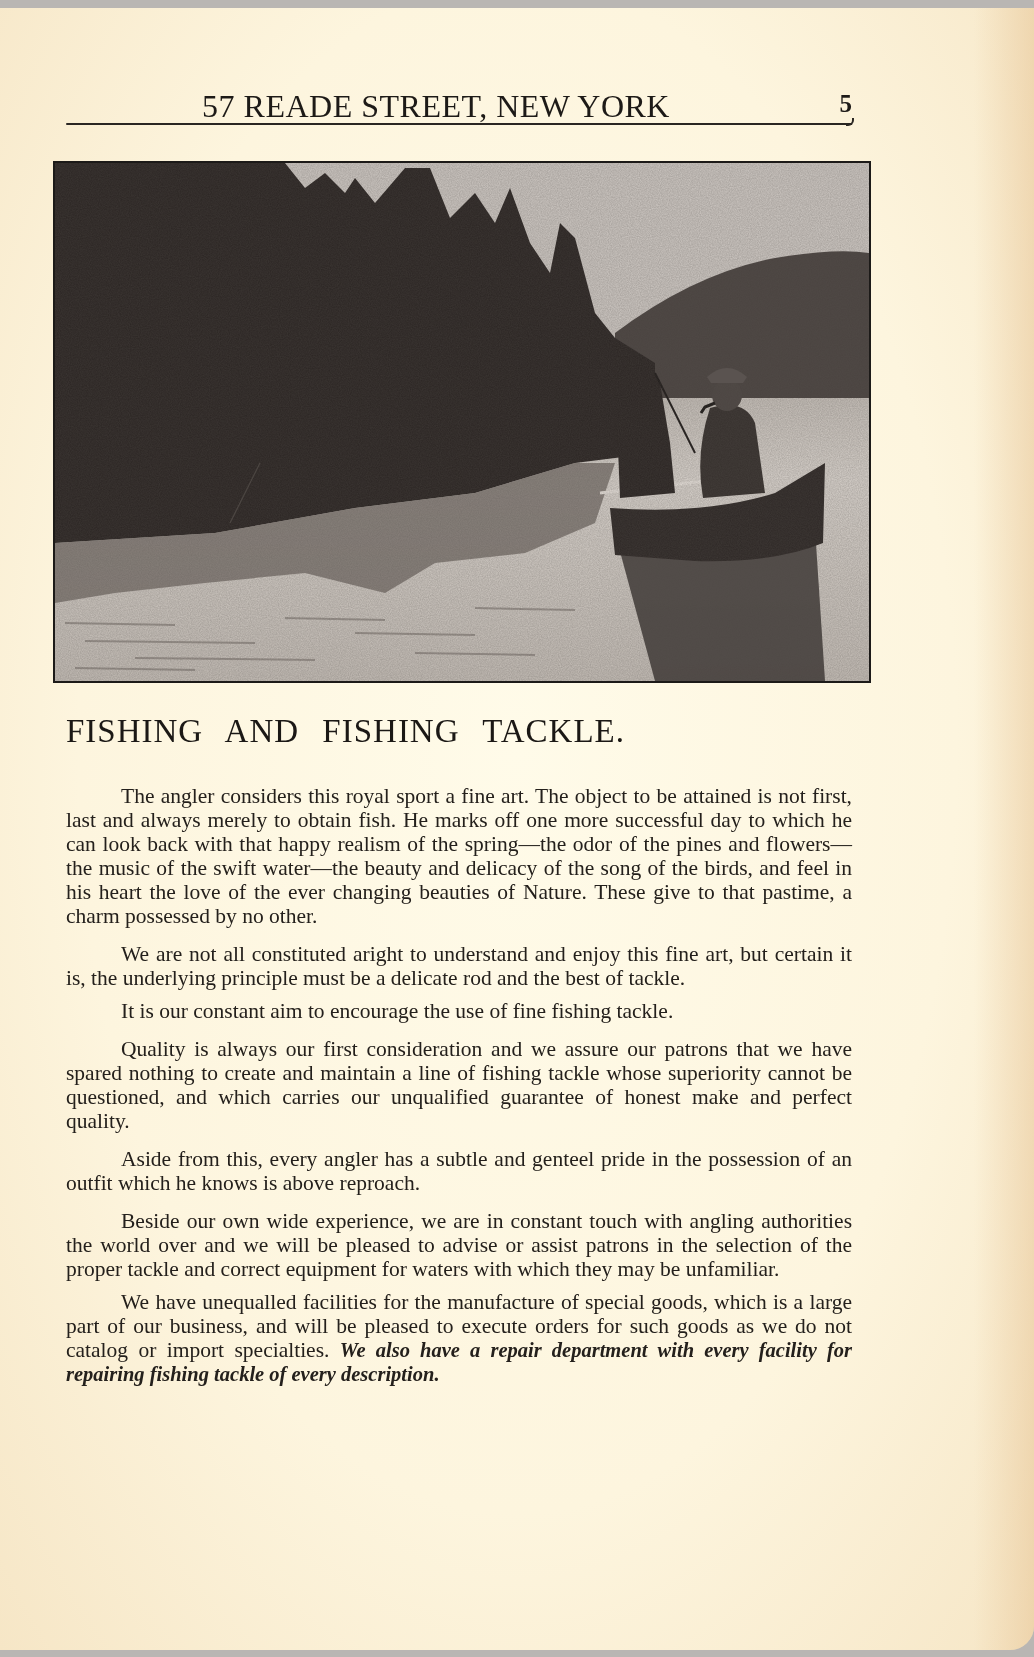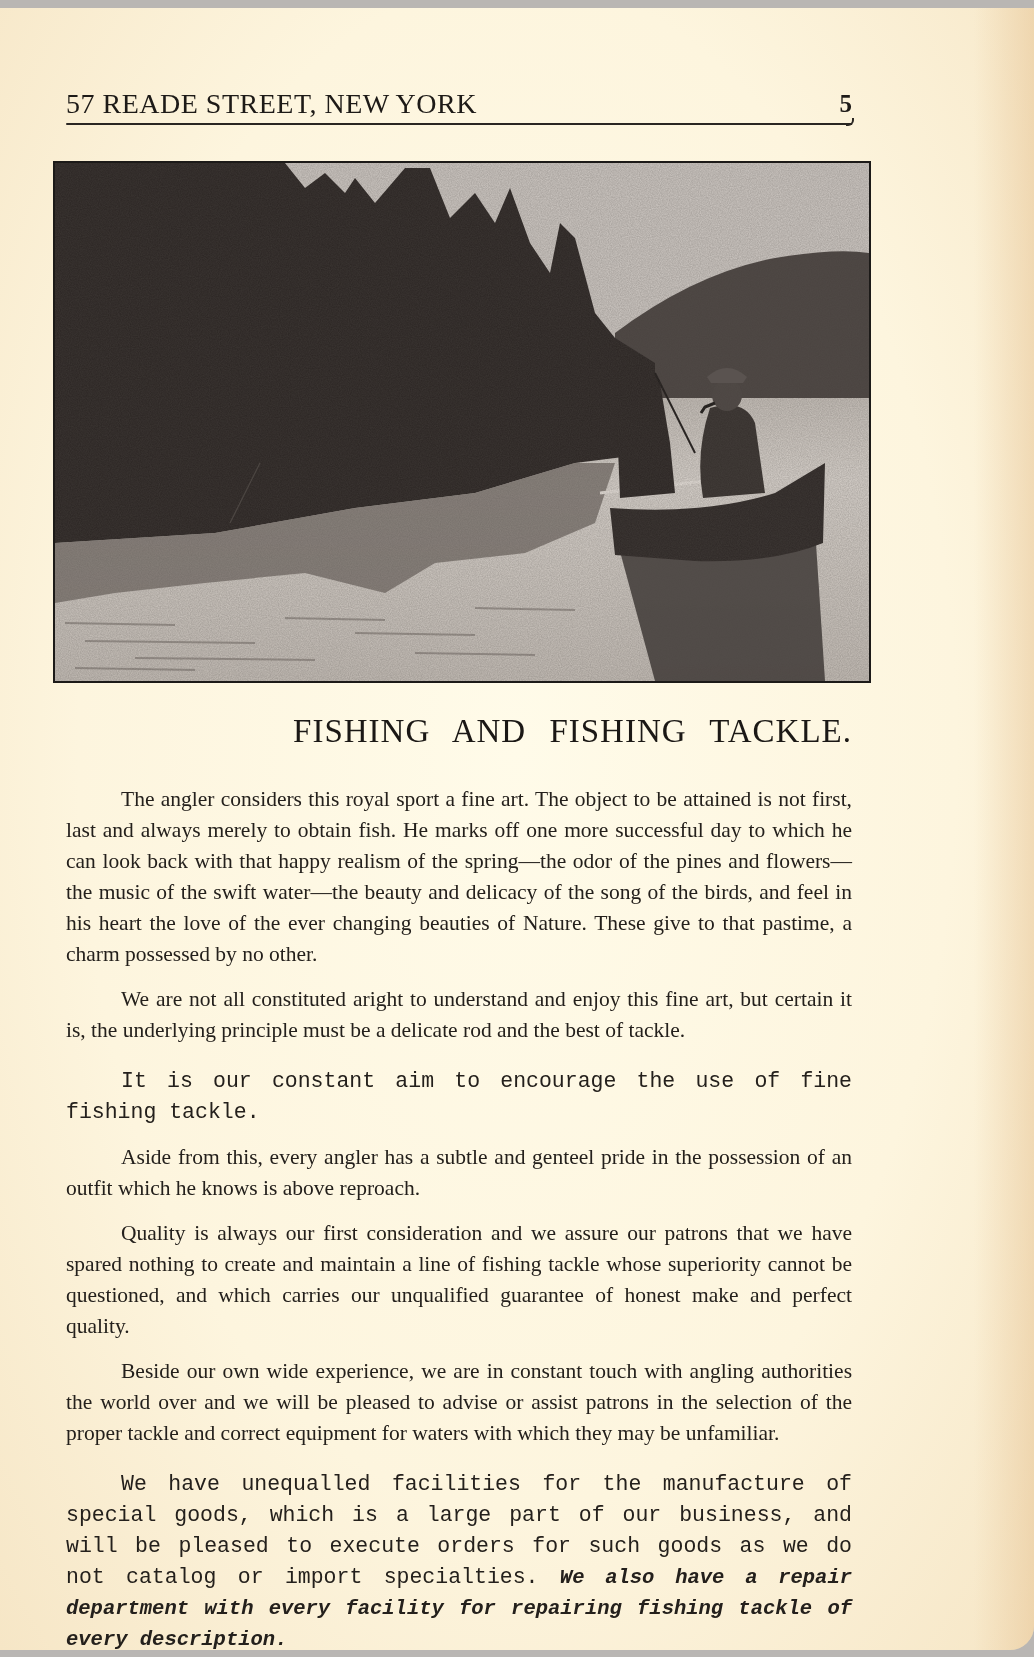--- a/index.html
+++ b/index.html
@@ -16,53 +16,53 @@
   }
   .page::after {
     content: ""; position: absolute; right: 0; top: 0; width: 60px; height: 100%;
     background: linear-gradient(to right, rgba(240,210,170,0) 0%, rgba(228,190,140,0.45) 100%);
     pointer-events: none;
   }
   .running-head {
     position: absolute; left: 66px; top: 78px; width: 786px; height: 40px;
   }
   .running-title {
-    position: absolute; left: 0; width: 740px; top: 2px; text-align: left;
-    font-size: 28px; letter-spacing: 0.5px; color: #1d1a17;
+    position: absolute; left: 0; width: 740px; top: 2px; text-align: center;
+    font-size: 32px; letter-spacing: 0.5px; color: #1d1a17;
   }
   .page-number {
     position: absolute; right: 0; top: 4px; font-size: 25px; font-weight: bold; color: #1d1a17;
   }
   .head-rule {
     position: absolute; left: 66px; top: 115px; width: 786px; height: 2px;
     background: #2a2622; border-radius: 1px;
   }
   .head-rule::after {
     content: ""; position: absolute; right: -2px; top: -5px; width: 6px; height: 6px;
     border-right: 2px solid #2a2622; border-bottom: 2px solid #2a2622; border-radius: 0 0 6px 0;
   }
   .photo {
     position: absolute; left: 53px; top: 153px; width: 818px; height: 522px;
     border: 2px solid #1c1a18; box-sizing: border-box; overflow: hidden;
     background: linear-gradient(180deg, #c9c3bd 0%, #cfc9c3 40%, #d6d0ca 60%, #cdc6c0 100%);
   }
   .photo svg { display: block; }
   .section-title {
-    position: absolute; left: 66px; top: 705px; width: 786px; text-align: right;
+    position: absolute; left: 66px; top: 705px; width: 786px; text-align: left;
     font-size: 33px; letter-spacing: 1px; word-spacing: 14px; color: #1b1815;
   }
   .body-text {
     position: absolute; left: 66px; top: 776px; width: 786px;
-    font-size: 21.5px; line-height: 31px; color: #24201c;
+    font-size: 21.5px; line-height: 24px; color: #24201c;
   }
   .body-text p {
     margin: 0; text-align: justify; text-align-last: left;
     text-indent: 55px; hyphens: manual;
   }
-  .body-text p.gap { margin-top: 20px; font-family: Liberation Mono, monospace; }
+  .body-text p.gap { margin-top: 9px; }
   .body-text p.tight { margin-top: 14px; }
   .body-text .italic { font-style: italic; font-weight: bold; font-size: 20.5px; }
 </style>
 </head>
 <body>
 
 <div class="page">
 
   <div class="running-head">
     <div class="running-title">57 READE STREET, NEW YORK</div>
@@ -127,19 +127,19 @@
       <rect x="0" y="0" width="814" height="518" filter="url(#grain)"></rect>
     </svg>
   </div>
 
   <div class="section-title">FISHING AND FISHING TACKLE.</div>
 
   <div class="body-text">
     <p>The angler considers this royal sport a fine art. The object to be attained is not first, last and always merely to obtain fish. He marks off one more successful day to which he can look back with that happy realism of the spring—the odor of the pines and flowers—the music of the swift water—the beauty and delicacy of the song of the birds, and feel in his heart the love of the ever changing beauties of Nature. These give to that pastime, a charm possessed by no other.</p>
     <p class="tight">We are not all constituted aright to understand and enjoy this fine art, but certain it is, the underlying principle must be a delicate rod and the best of tackle.</p>
     <p class="gap">It is our constant aim to encourage the use of fine fishing tackle.</p>
+    <p class="tight">Quality is always our first consideration and we assure our pa­trons that we have spared nothing to create and maintain a line of fishing tackle whose superiority cannot be questioned, and which carries our unqualified guarantee of honest make and perfect quality.</p>
     <p class="tight">Aside from this, every angler has a subtle and genteel pride in the possession of an outfit which he knows is above reproach.</p>
-    <p class="tight">Quality is always our first consideration and we assure our pa­trons that we have spared nothing to create and maintain a line of fishing tackle whose superiority cannot be questioned, and which carries our unqualified guarantee of honest make and perfect quality.</p>
     <p class="tight">Beside our own wide experience, we are in constant touch with angling authorities the world over and we will be pleased to advise or assist patrons in the selection of the proper tackle and correct equipment for waters with which they may be unfamiliar.</p>
     <p class="gap"><span>We have unequalled facilities for the manufacture of special goods, which is a large part of our business, and will be pleased to execute orders for such goods as we do not catalog or import specialties.</span> <span class="italic">We also have a repair department with every facility for repairing fishing tackle of every description.</span></p>
   </div>
 
 </div>
 
 </body></html>

